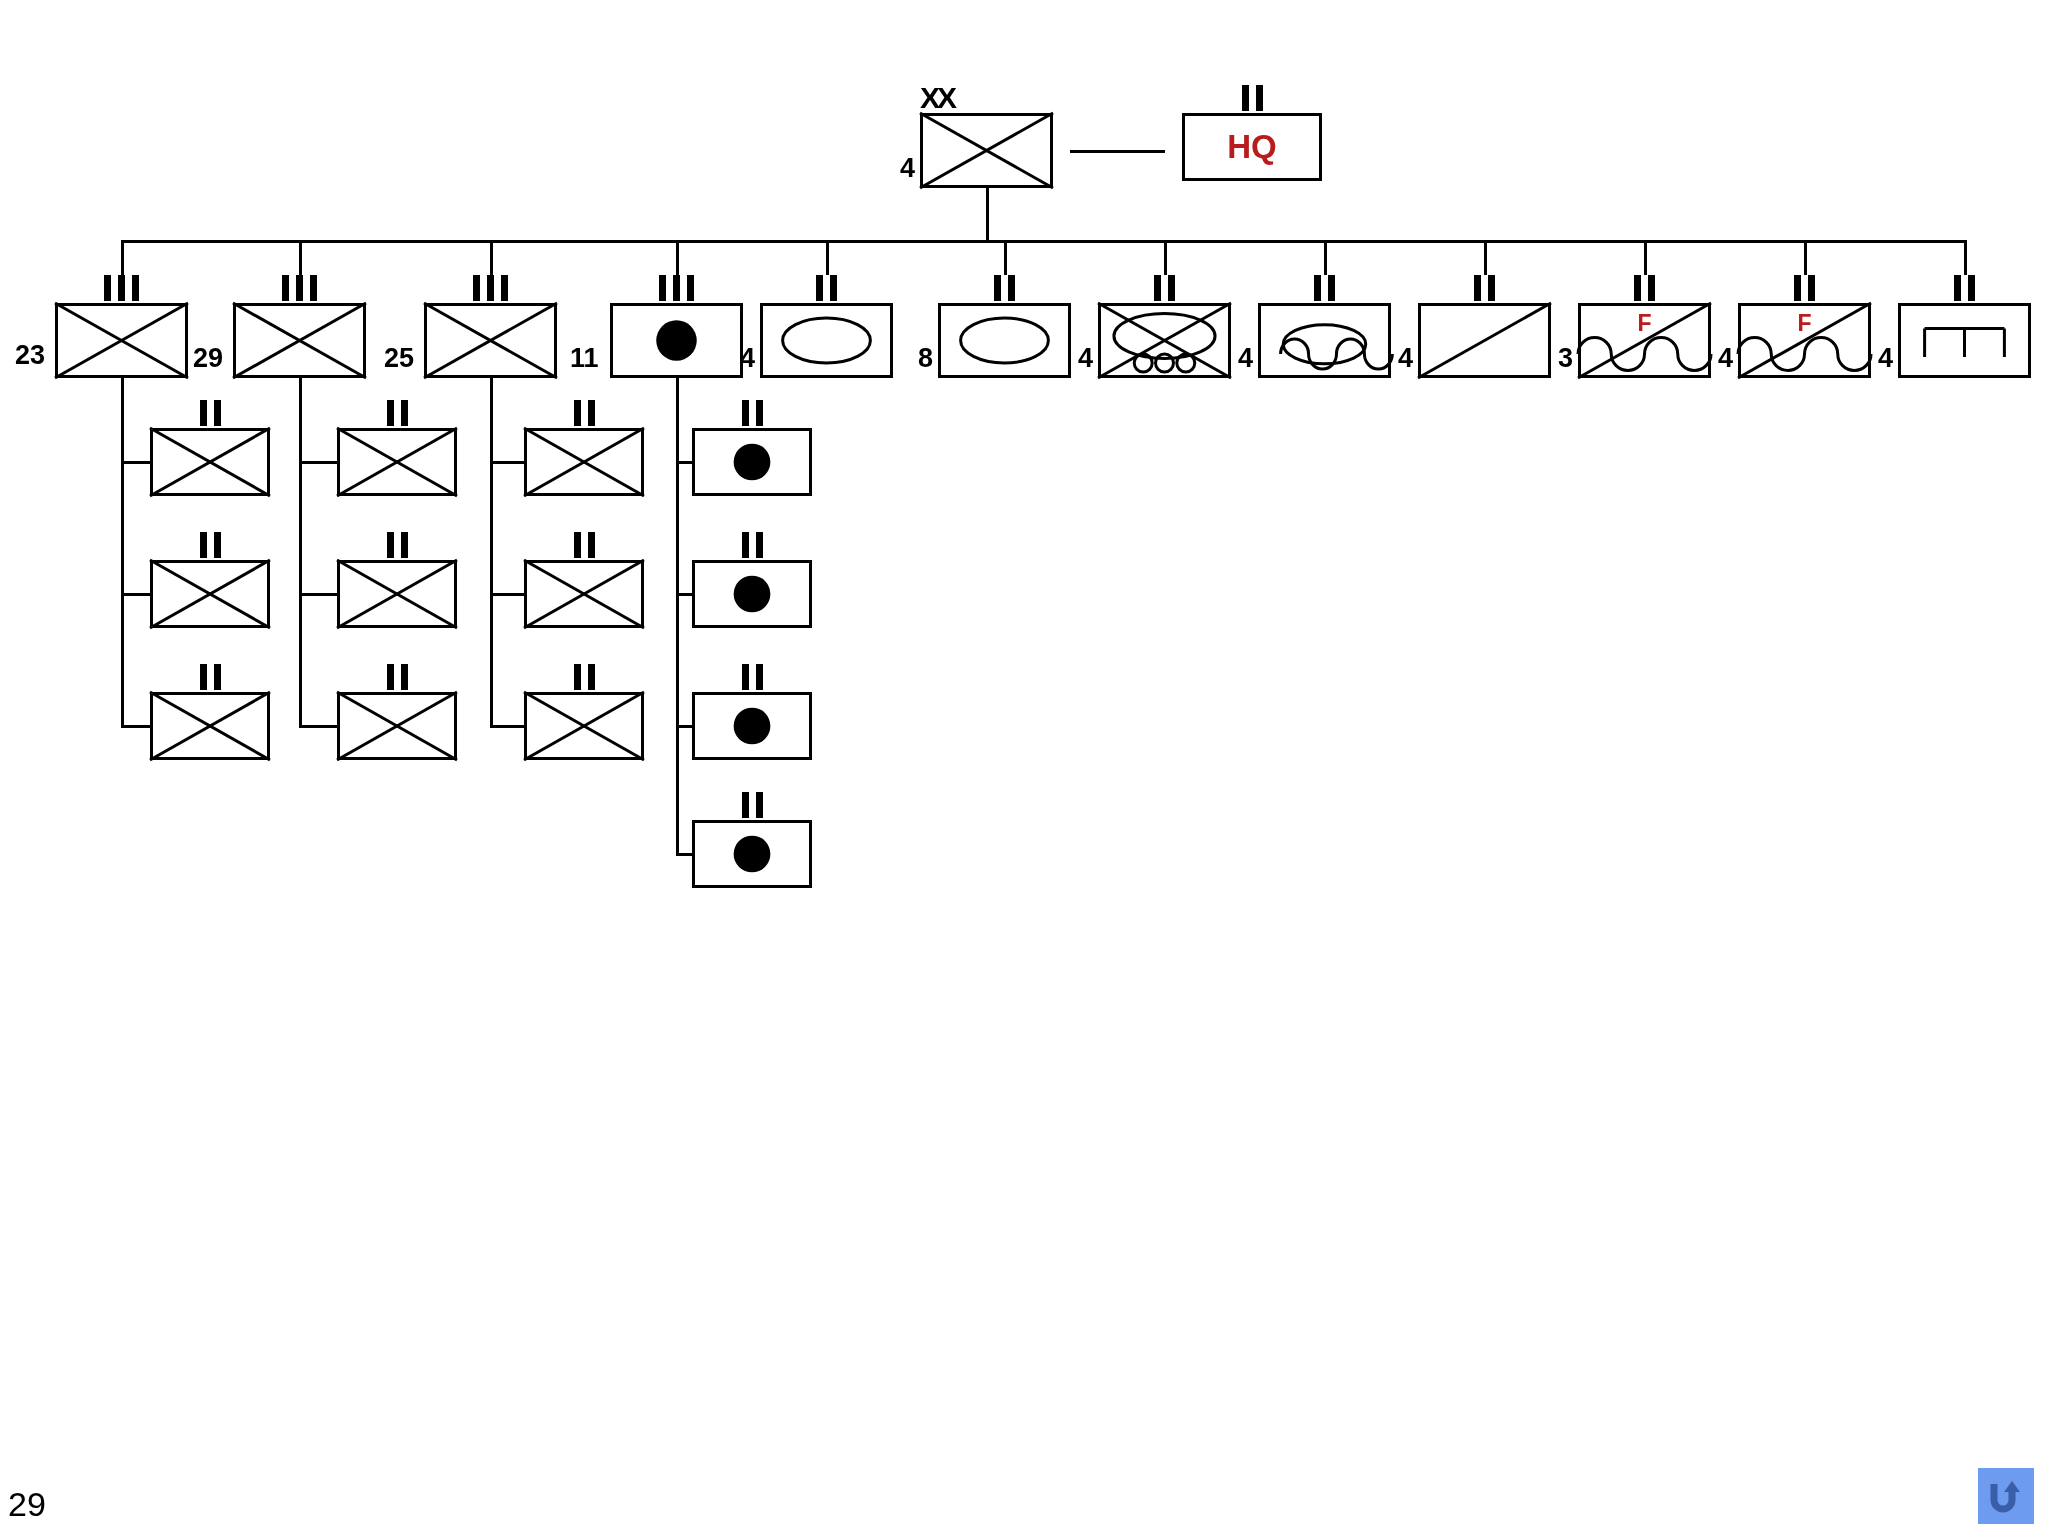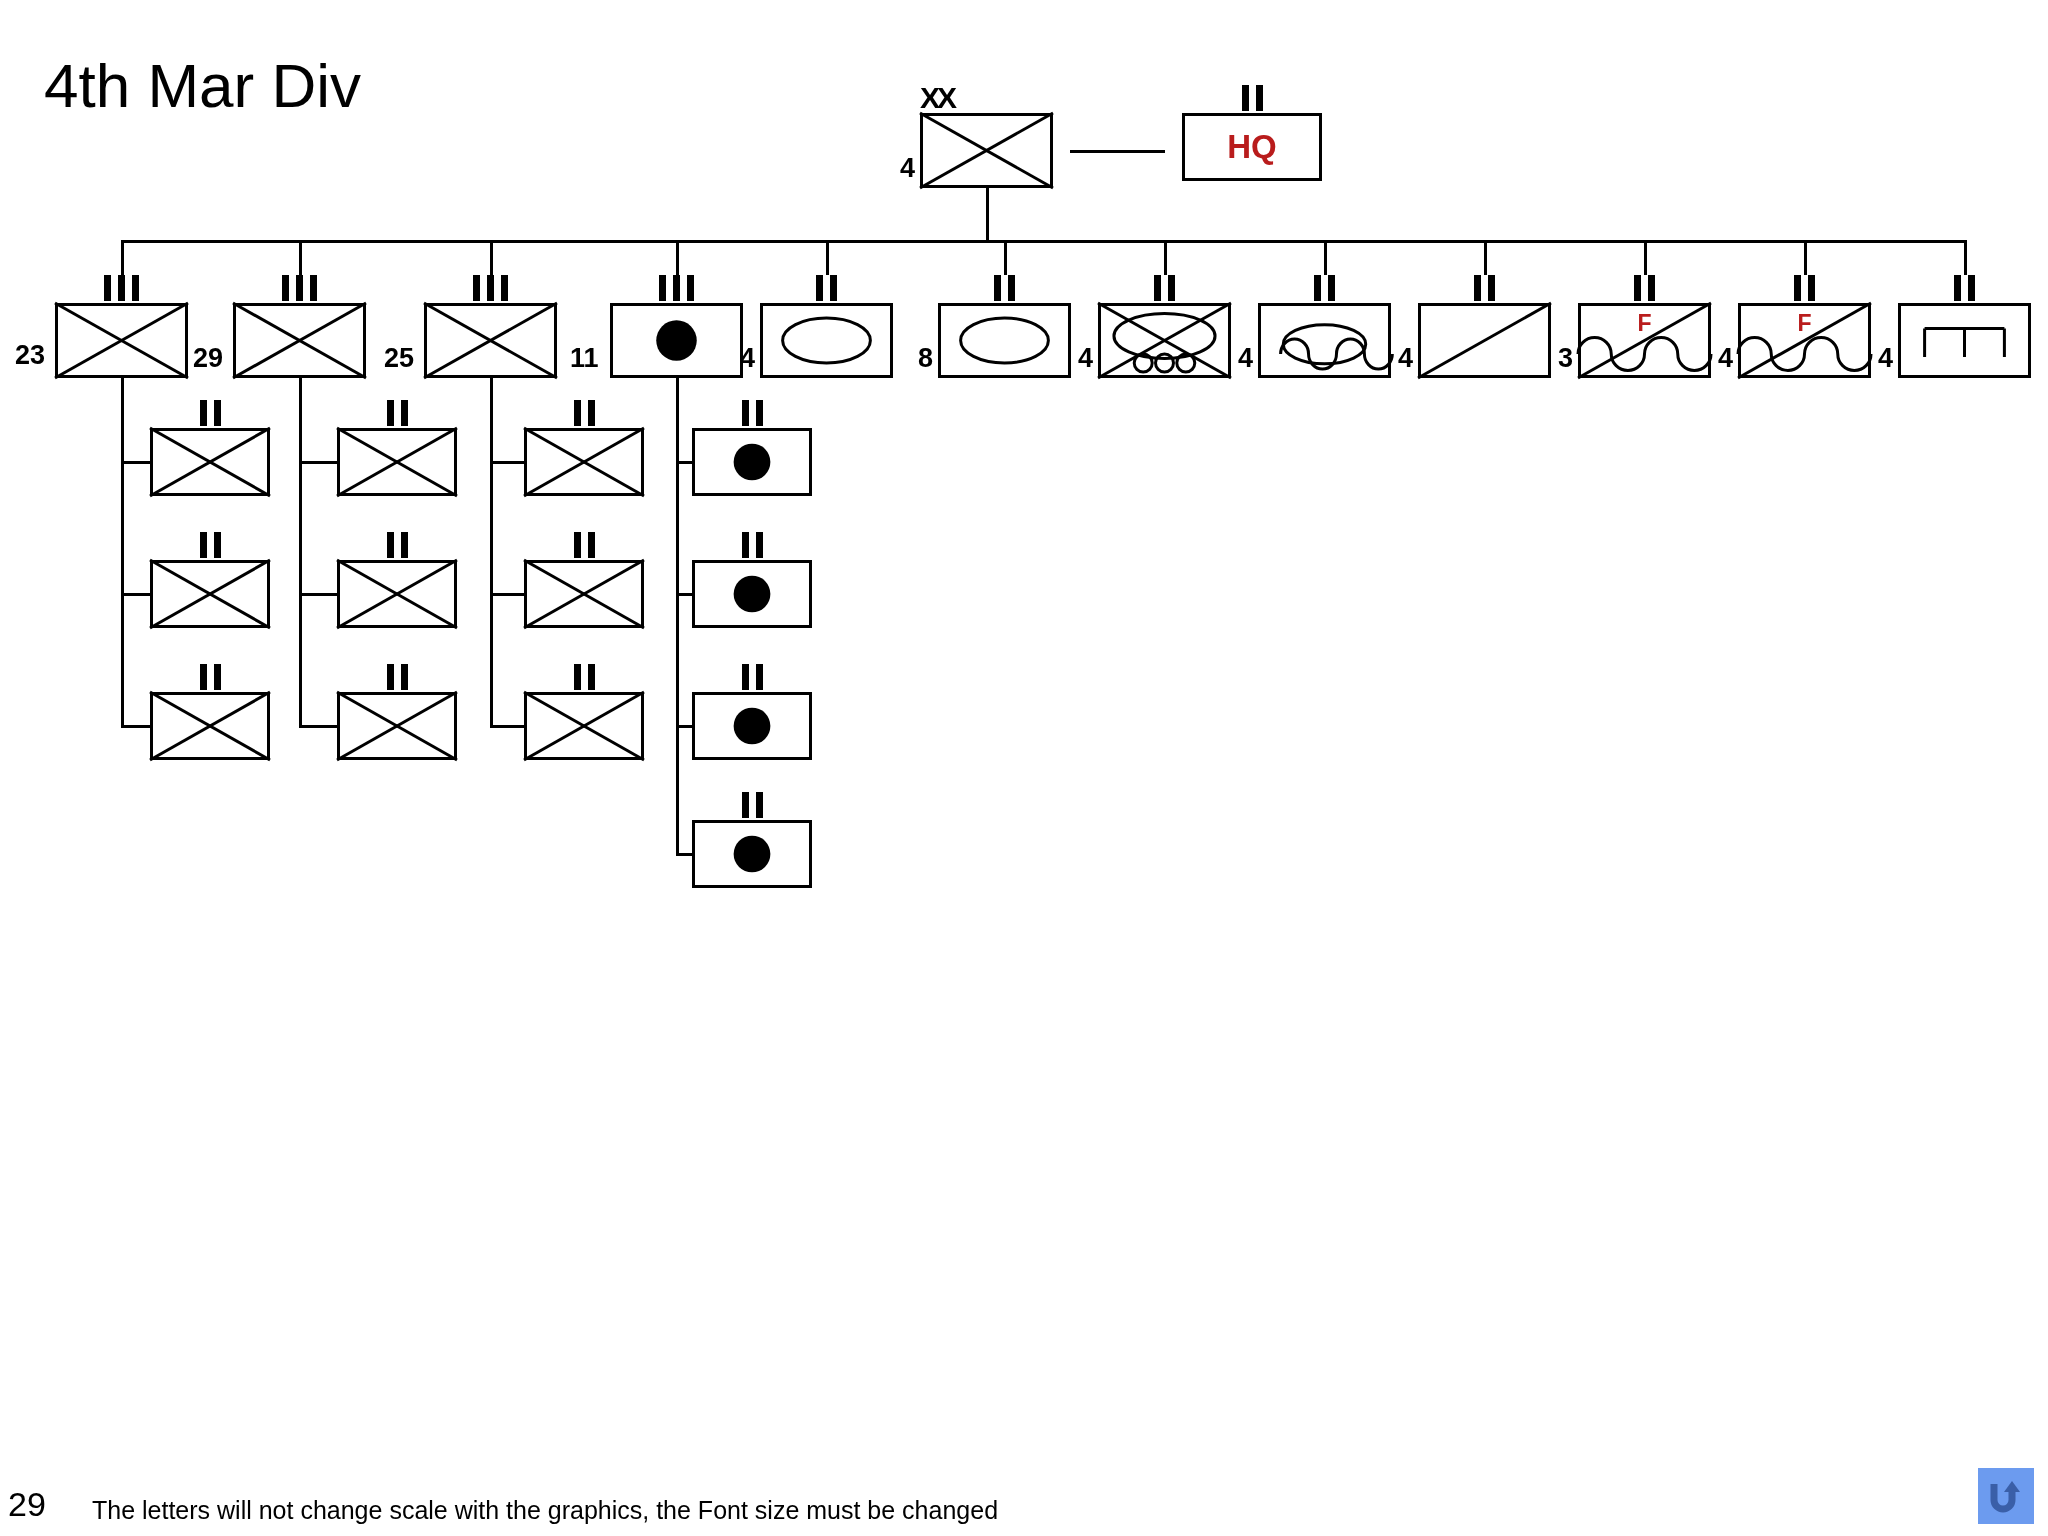--- a/index.html
+++ b/index.html
@@ -129,21 +129,20 @@
     display: flex;
     align-items: center;
     justify-content: center;
   }
 </style>
 </head>
 <body>
 
 <div id="slide">
 
-  <div id="title">4th Mar Div</div>
 
   <div id="lines">
       <div class="ln ln-h" style="left: 1070px; top: 149.5px; width: 95px; height: 3px;"></div>
       <div class="ln ln-v" style="left: 985.5px; top: 188px; width: 3px; height: 55px;"></div>
       <div class="ln ln-h" style="left: 121.5px; top: 240px; width: 1843px; height: 3px;"></div>
       <div class="ln ln-v" style="left: 120.5px; top: 240px; width: 3px; height: 35px;"></div>
       <div class="ln ln-v" style="left: 298.5px; top: 240px; width: 3px; height: 35px;"></div>
       <div class="ln ln-v" style="left: 489.5px; top: 240px; width: 3px; height: 35px;"></div>
       <div class="ln ln-v" style="left: 675.5px; top: 240px; width: 3px; height: 35px;"></div>
       <div class="ln ln-v" style="left: 825.5px; top: 240px; width: 3px; height: 35px;"></div>
@@ -478,21 +477,20 @@
           <circle cx="60" cy="34" r="18.36" fill="#000"></circle>
         </svg>
         <div class="echelon" style="top: -28px; height: 26px;">
           <i style="height: 26px;"></i>
           <i style="height: 26px;"></i>
         </div>
       </div>
     </div>
 
   <div id="page-num">29</div>
-  <div id="footer-note">The letters will not change scale with the graphics, the Font size must be changed</div>
 
   <div id="return-btn">
     <svg width="40" height="40" viewBox="0 0 40 40">
       <path d="M8 8 L8 24 A9 9 0 0 0 26 24 L26 14" fill="none" stroke="#3a5fa8" stroke-width="7" stroke-linecap="butt"></path>
       <path d="M26 5 L34 16 L18 16 Z" fill="#3a5fa8"></path>
     </svg>
   </div>
 
 </div>
 

